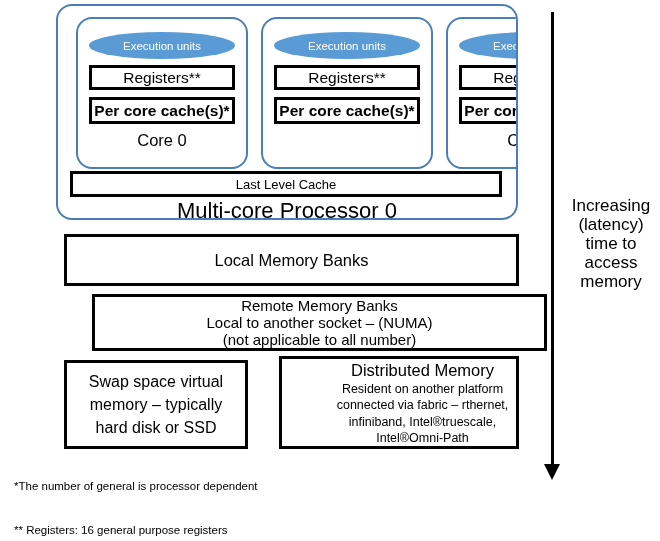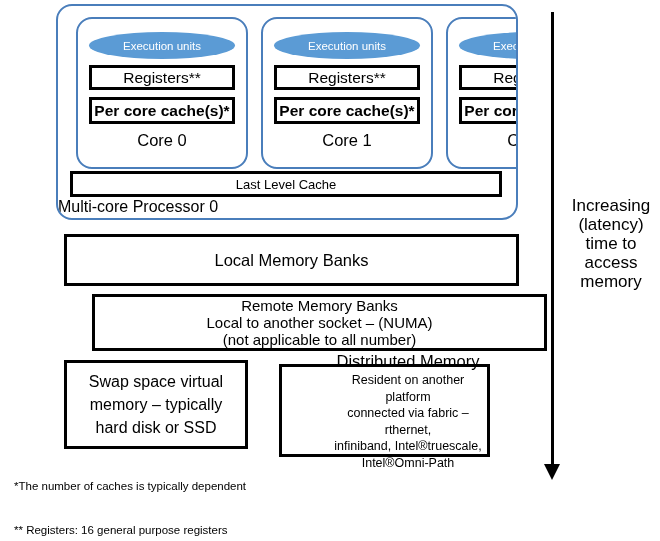--- a/index.html
+++ b/index.html
@@ -101,22 +101,22 @@
     align-items: center;
     justify-content: center;
     font-size: 13px;
     white-space: nowrap;
   }
   #processor-label {
     position: absolute;
     left: 0;
     right: 0;
     top: 192px;
-    text-align: left;
-    font-size: 16px;
+    text-align: center;
+    font-size: 22px;
     white-space: nowrap;
   }
 
   
   .mem-box {
     position: absolute;
     border: 3px solid #000000;
     box-sizing: border-box;
     background: #ffffff;
     display: flex;
@@ -135,21 +135,21 @@
     font-size: 15px;
     line-height: 17px;
     margin-left: 28px;
   }
   #swap-space {
     left: 64px; top: 360px; width: 184px; height: 89px;
     font-size: 16px;
     line-height: 23px;
   }
   #distributed-memory {
-    left: 279px; top: 364px; width: 211px; height: 93px;
+    left: 279px; top: 356px; width: 240px; height: 93px;
     font-size: 12.5px;
     line-height: 16.5px;
     padding-left: 47px;
   }
   #distributed-memory .dm-title {
     font-size: 16.5px;
     line-height: 22px;
   }
 
   
@@ -200,21 +200,20 @@
     <div class="exec-ellipse">Execution units</div>
     <div class="inner-box registers">Registers**</div>
     <div class="inner-box percache">Per core cache(s)*</div>
     <div class="core-label">Core 0</div>
   </div>
 
   <div class="core-box" id="core-1">
     <div class="exec-ellipse">Execution units</div>
     <div class="inner-box registers">Registers**</div>
     <div class="inner-box percache">Per core cache(s)*</div>
-    <div class="core-label">Core 1</div>
   </div>
 
   <div class="core-box" id="core-2">
     <div class="exec-ellipse">Execution units</div>
     <div class="inner-box registers">Registers**</div>
     <div class="inner-box percache">Per core cache(s)*</div>
     <div class="core-label">Core 2</div>
   </div>
 
   <div id="last-level-cache">Last Level Cache</div>
@@ -239,21 +238,21 @@
 
 <div class="mem-box" id="distributed-memory">
   <div class="dm-title">Distributed Memory</div>
   <div>Resident on another platform</div>
   <div>connected via fabric – rthernet,</div>
   <div>infiniband, Intel®truescale,</div>
   <div>Intel®Omni-Path</div>
 </div>
 
 <div id="footnotes">
-  <div>*The number of caches is typically dependent</div>
+  <div>*The number of general is processor dependent</div>
   <div>** Registers: 16 general purpose registers</div>
   
   
   
   
 </div>
 
 <div id="latency-arrow-line"></div>
 <div id="latency-arrow-head"></div>
 <div id="latency-label">

